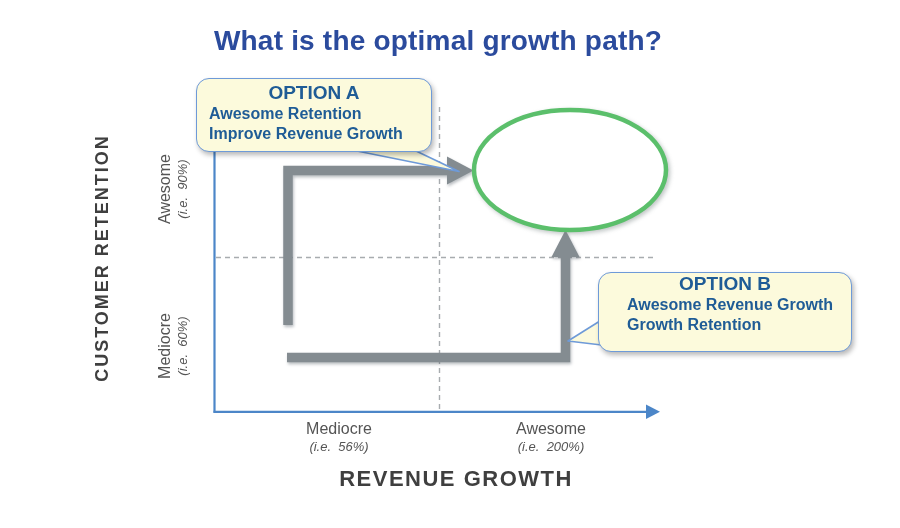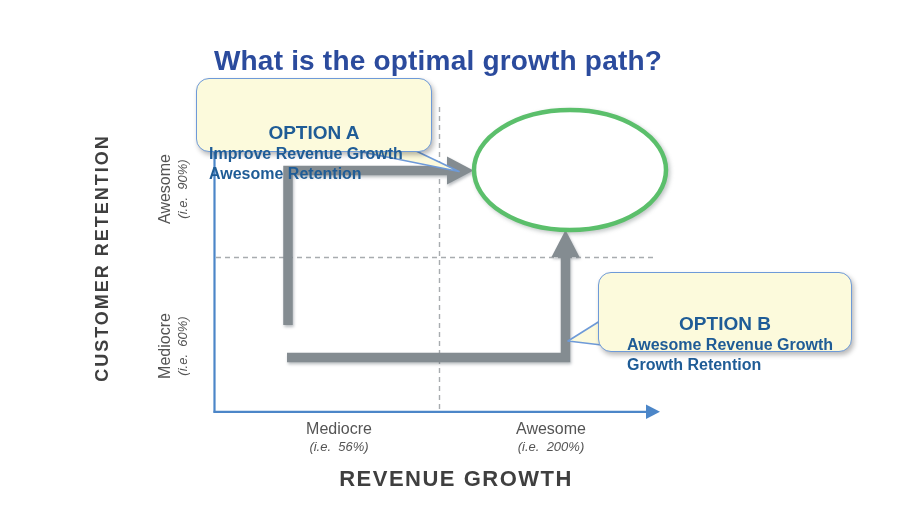--- a/index.html
+++ b/index.html
@@ -15,21 +15,21 @@
     --dashed-line:#A8ACAF;
   }
   *{margin:0;padding:0;box-sizing:border-box;}
   html,body{background:#ffffff;}
   body{font-family:"Liberation Sans",sans-serif;}
   .stage{position:relative;width:900px;height:528px;background:#ffffff;overflow:hidden;}
   .overlay{position:absolute;left:0;top:0;width:900px;height:528px;}
 
   .page-title{
     position:absolute;left:0;top:25px;width:876px;text-align:center;
-    font-size:28px;font-weight:bold;color:var(--title-text);letter-spacing:0.2px;margin-top:20px;
+    font-size:28px;font-weight:bold;color:var(--title-text);letter-spacing:0.2px;
   }
 
   
   .axis{stroke:var(--axis-blue);stroke-width:2.2;fill:none;}
   .axis-head{fill:var(--axis-blue);stroke:none;}
   .dashed{stroke:var(--dashed-line);stroke-width:1.4;fill:none;stroke-dasharray:5 4;}
   .arrow{stroke:var(--arrow-gray);stroke-width:9.5;fill:none;stroke-linejoin:miter;}
   .arrowhead{fill:var(--arrow-gray);stroke:none;}
   .shadowed{filter:drop-shadow(1.5px 2px 1.5px rgba(80,90,100,0.40));}
   .target{fill:#ffffff;stroke:var(--ellipse-green);stroke-width:4.5;
@@ -39,21 +39,21 @@
 
   
   .callout{
     position:absolute;background:var(--callout-bg);
     border:1.8px solid var(--callout-border);border-radius:13px;
     box-shadow:2px 3px 5px rgba(0,0,0,0.28);
     color:var(--callout-text);
   }
   .callout-a{left:196px;top:78px;width:236px;height:74px;padding-top:3px;}
   .callout-b{left:598px;top:272px;width:254px;height:80px;}
-  .callout-title{font-size:19px;font-weight:bold;text-align:center;line-height:22px;margin-top:40px;}
+  .callout-title{font-size:19px;font-weight:bold;text-align:center;line-height:22px;}
   .callout-line{font-size:16px;font-weight:bold;line-height:19.5px;}
   .callout-a .callout-line{margin-left:12px;}
   .callout-b .callout-line{margin-left:28px;}
 
   
   .rot{position:absolute;transform:rotate(-90deg);text-align:center;}
   .y-axis-title{
     left:-46px;top:246px;width:300px;height:24px;
     font-size:18px;font-weight:bold;letter-spacing:2px;color:var(--axis-label-text);
   }
@@ -94,22 +94,22 @@
     <ellipse class="target" cx="570" cy="170" rx="96" ry="60"></ellipse>
 
     <path class="tail" d="M 352 150 L 459 171.5 L 414 150"></path>
     <path class="tail" d="M 601.5 320 L 568 341 L 601.5 345"></path>
   </svg>
 
   <div class="page-title">What is the optimal growth path?</div>
 
   <div class="callout callout-a">
     <div class="callout-title">OPTION A</div>
+    <div class="callout-line">Awesome Retention</div>
     <div class="callout-line">Improve Revenue Growth</div>
-    <div class="callout-line">Awesome Retention</div>
   </div>
 
   <div class="callout callout-b">
     <div class="callout-title">OPTION B</div>
     <div class="callout-line">Awesome Revenue Growth</div>
     <div class="callout-line">Growth Retention</div>
   </div>
 
   <div class="rot y-axis-title">CUSTOMER RETENTION</div>
 

